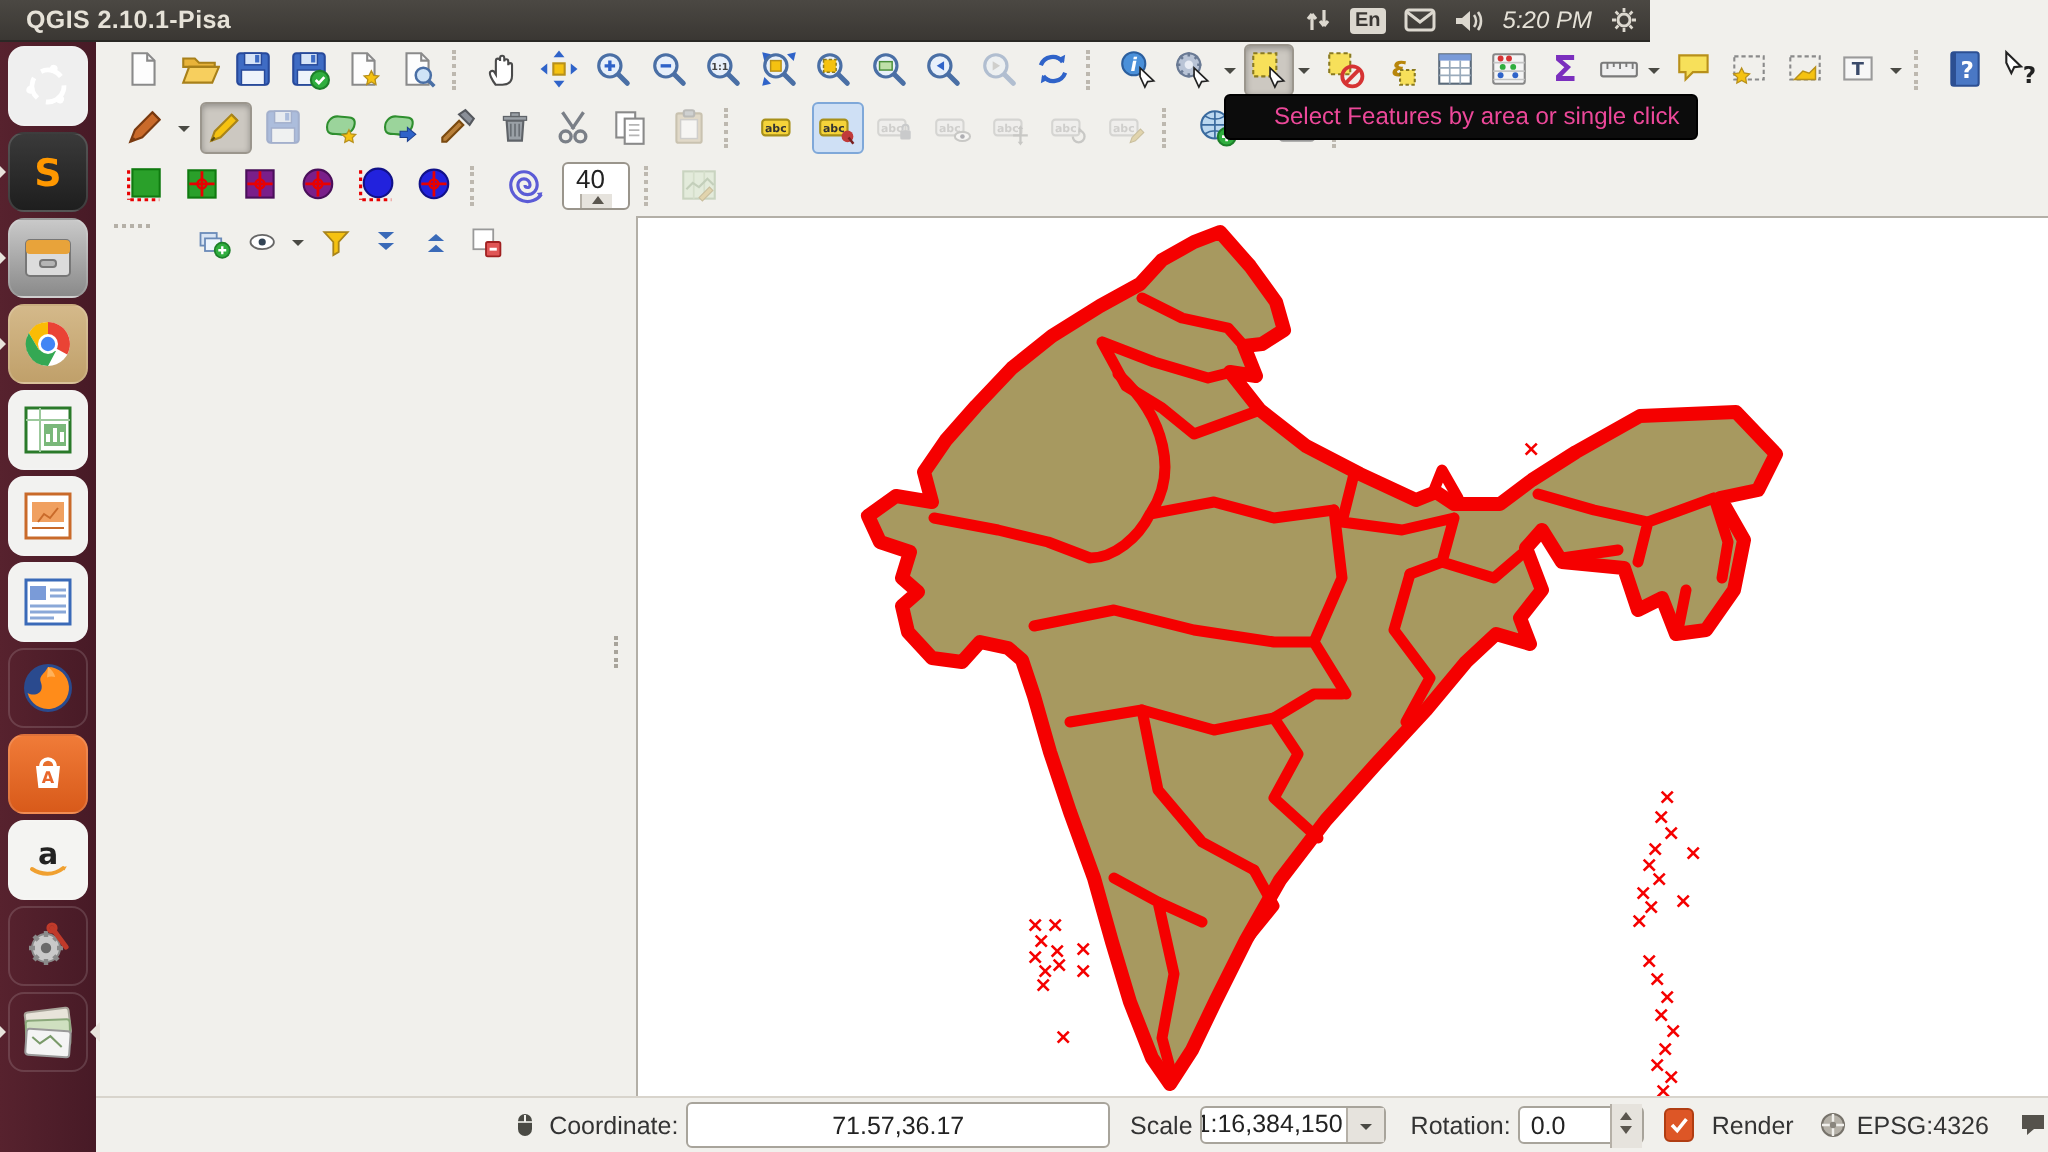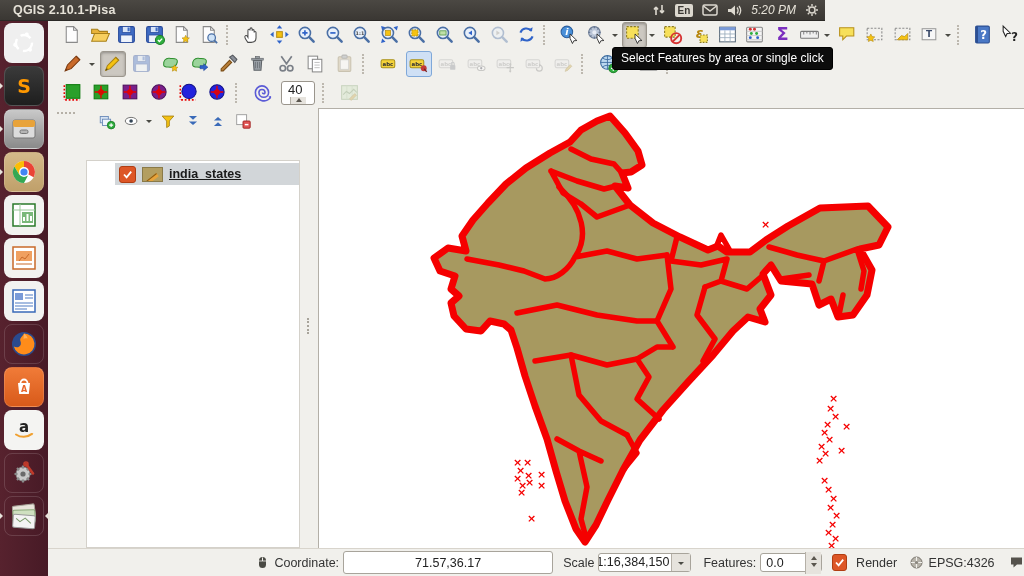--- a/index.html
+++ b/index.html
@@ -84,22 +84,22 @@
   #splitter{position:absolute;left:300px;top:108px;width:18px;height:440px;background:#f1f0ec;}
   #splitter .dots{position:absolute;left:7px;top:210px;width:4px;height:16px;border-left:2px dotted #a8a49b;}
 
   
   #map-canvas{position:absolute;left:318px;top:108px;width:706px;height:440px;background:#fff;
     border-top:1px solid #b3afa7;border-left:1px solid #b3afa7;box-sizing:content-box;overflow:hidden;cursor:crosshair;}
   .vx{position:absolute;color:#f50000;font-size:11px;font-weight:bold;line-height:10px;
     font-family:"DejaVu Sans",sans-serif;pointer-events:none;}
 
   
-  #tooltip{position:absolute;left:612px;top:47px;z-index:40;background:#0c0c0c;color:#ffffff;
-    font-size:12px;padding:3px 8px 4px 8px;border-radius:3px;border:1px solid #000;white-space:nowrap;}
+  #tooltip{position:absolute;left:612px;top:47px;z-index:40;background:#0c0c0c;color:#ec4899;
+    font-size:12px;padding:3px 8px 4px 24px;border-radius:3px;border:1px solid #000;white-space:nowrap;}
 
   
   #statusbar{position:absolute;left:48px;top:548px;width:976px;height:28px;background:#f1f0ec;
     border-top:1px solid #d8d4cc;display:flex;align-items:center;font-size:12.5px;color:#333;box-sizing:border-box;}
   #statusbar .lbl{margin:0 4px;}
   .sb-field{height:19px;background:#fff;border:1px solid #a8a49b;border-radius:3px;
     font-size:12.5px;color:#222;display:flex;align-items:center;box-sizing:border-box;}
   #coord-input{width:238px;text-align:center;font-family:"Liberation Sans",sans-serif;
     border:1px solid #a8a49b;border-radius:3px;height:19px;font-size:12.5px;color:#222;}
   #scale-combo{width:94px;padding:0;}
@@ -760,31 +760,20 @@
           </svg>
         </button>
         <button class="tb-btn">
           <svg viewBox="0 0 20 20" aria-hidden="true">
             <rect x="3" y="3" width="11" height="11" fill="#fff" stroke="#999"></rect>
             <rect x="10" y="10" width="8" height="8" rx="1" fill="#e05555" stroke="#a02020"></rect>
             <path d="M12 14h4" stroke="#fff" stroke-width="1.6"></path>
           </svg>
         </button>
       </div>
-    <div id="layer-tree">
-      <div class="layer-row selected">
-        <span class="layer-check">
-          <svg width="11" height="11" viewBox="0 0 11 11">
-              <path d="M2 5.5l2.6 2.8L9.2 2.6" fill="none" stroke="#fff" stroke-width="1.8"></path>
-            </svg>
-        </span>
-        <span class="layer-swatch"></span>
-        <span class="layer-label">india_states</span>
-      </div>
-    </div>
   </div>
 
   <div id="splitter">
       <span class="dots"></span>
     </div>
 
   <div id="map-canvas" style="background: rgb(255, 255, 255);">
     <svg id="india-svg" width="706" height="440" viewBox="0 0 706 440">
       <g stroke="#f50000" stroke-linejoin="round" stroke-linecap="round" fill="none">
         <path id="india-outline" fill="#a79960" stroke-width="7" d="M278,12 L291,7 L306,24 L319,42 L323,56 L312,63 L303,64 L309,79 L296,77 L311,96 L334,114 L361,128 L389,141 L399,137 L408,143 L431,143 L447,131 L469,117 L501,99 L549,97 L569,118 L560,136 L541,140 L553,161 L548,186 L534,206 L519,208 L512,190 L500,196 L493,175 L462,172 L452,156 L444,165 L452,186 L441,200 L446,213 L429,208 L414,222 L394,246 L369,273 L344,301 L321,331 L304,361 L289,391 L277,416 L266,433 L257,420 L246,392 L237,362 L228,330 L216,297 L206,267 L198,239 L192,221 L185,215 L171,212 L162,222 L147,220 L135,207 L132,194 L140,187 L132,180 L136,167 L121,162 L115,149 L129,139 L147,142 L143,127 L154,111 L169,94 L187,75 L207,59 L231,44 L251,33 L262,21 Z"></path>
@@ -848,21 +837,21 @@
     <input id="coord-input" value="71.57,36.17" style="">
     <span class="lbl" style="margin-left:10px">Scale</span>
     <span class="sb-field" id="scale-combo">
       <span class="scale-clip">
           <span>1:16,384,150</span>
         </span>
       <span class="combo-dd">
           <i class="caret"></i>
         </span>
     </span>
-    <span class="lbl" style="margin-left:12px">Features:</span>
+    <span class="lbl" style="margin-left:12px">Rotation:</span>
     <span class="sb-field" id="rotation-spin">
       <span class="sv">0.0</span>
       <span class="spin-steps">
           <i class="up"></i>
           <i class="dn"></i>
         </span>
     </span>
     <span id="render-check">
       <svg width="11" height="11" viewBox="0 0 11 11">
           <path d="M2 5.5l2.6 2.8L9.2 2.6" fill="none" stroke="#fff" stroke-width="1.8"></path>

